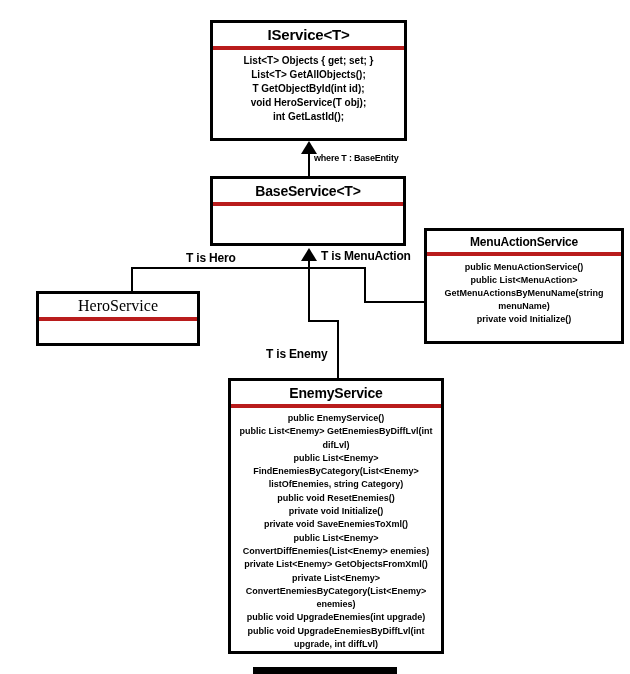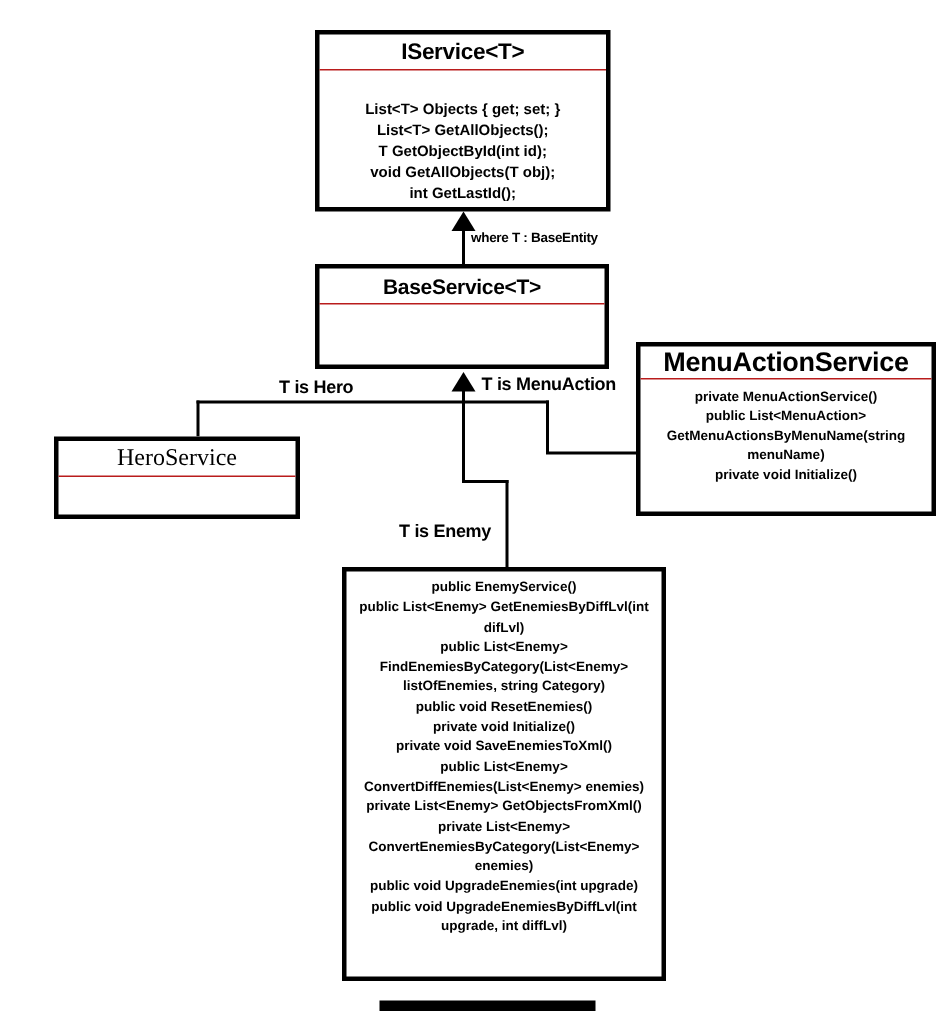--- a/index.html
+++ b/index.html
@@ -9,21 +9,21 @@
     position:relative;overflow:hidden;
   }
   .canvas{position:absolute;left:0;top:0;width:630px;height:674px;background:#fff;}
 
   
   .class-box{
     position:absolute;background:#fff;border:3px solid #000;box-sizing:border-box;
   }
   .class-title{
     display:flex;align-items:center;justify-content:center;
-    border-bottom:1px solid #b91c1c;
+    border-bottom:4px solid #b91c1c;
     font-weight:bold;color:#000;box-sizing:content-box;
     letter-spacing:-0.2px;
   }
   .serif-title{
     font-family:"Liberation Serif",serif;font-weight:normal;letter-spacing:0;
   }
   .class-members{
     text-align:center;font-weight:bold;color:#000;
   }
   .member{margin:0;}
@@ -36,50 +36,50 @@
     border-bottom:13px solid #000;
   }
   .edge-label{
     position:absolute;font-weight:bold;color:#000;font-size:12px;white-space:nowrap;
     letter-spacing:-0.2px;
   }
 
   
   #box-iservice{left:210px;top:20px;width:197px;height:121px;}
   #box-iservice .class-title{height:23px;font-size:15px;}
-  #box-iservice .class-members{font-size:10px;line-height:14px;padding:20px 2px 0 2px;}
+  #box-iservice .class-members{font-size:10px;line-height:14px;padding:4px 2px 0 2px;}
 
   #box-baseservice{left:210px;top:176px;width:196px;height:70px;}
   #box-baseservice .class-title{height:23px;font-size:14px;}
 
   #box-heroservice{left:36px;top:291px;width:164px;height:55px;}
   #box-heroservice .class-title{height:23px;font-size:16px;}
 
   #box-menuactionservice{left:424px;top:228px;width:200px;height:116px;}
-  #box-menuactionservice .class-title{height:21px;font-size:18px;}
+  #box-menuactionservice .class-title{height:21px;font-size:12px;}
   #box-menuactionservice .class-members{font-size:9px;line-height:13px;padding:5px 2px 0 2px;}
 
   #box-enemyservice{left:228px;top:378px;width:216px;height:276px;}
   #box-enemyservice .class-title{height:23px;font-size:14px;}
   #box-enemyservice .class-members{font-size:9px;line-height:13.3px;padding:4px 2px 0 2px;}
 
   #bar-bottom{position:absolute;left:253px;top:667px;width:144px;height:7px;background:#000;}
 </style>
 </head>
 <body>
 
 <div class="canvas">
 
   <div class="class-box" id="box-iservice">
     <div class="class-title">IService&lt;T&gt;</div>
     <div class="class-members">
       <div class="member">List&lt;T&gt; Objects { get; set; }</div>
       <div class="member">List&lt;T&gt; GetAllObjects();</div>
       <div class="member">T GetObjectById(int id);</div>
-      <div class="member">void GetAllObjects(T obj);</div>
+      <div class="member">void HeroService(T obj);</div>
       <div class="member">int GetLastId();</div>
     </div>
   </div>
 
   <div class="arrowhead" style="left:301px;top:141px;"></div>
   <div class="cline" style="left:308px;top:152px;width:2px;height:24px;"></div>
   <div class="edge-label" style="left:314px;top:153px;font-size:9px;">where T : BaseEntity</div>
 
   <div class="class-box" id="box-baseservice">
     <div class="class-title">BaseService&lt;T&gt;</div>
@@ -104,27 +104,28 @@
   <div class="edge-label" style="left:266px;top:347px;">T is Enemy</div>
 
   <div class="class-box" id="box-heroservice">
     <div class="class-title serif-title">HeroService</div>
     <div class="class-members"></div>
   </div>
 
   <div class="class-box" id="box-menuactionservice">
     <div class="class-title">MenuActionService</div>
     <div class="class-members">
-      <div class="member">private MenuActionService()</div>
+      <div class="member">public MenuActionService()</div>
       <div class="member">public List&lt;MenuAction&gt; GetMenuActionsByMenuName(string menuName)</div>
       <div class="member">private void Initialize()</div>
     </div>
   </div>
 
   <div class="class-box" id="box-enemyservice">
+    <div class="class-title">EnemyService</div>
     <div class="class-members">
       <div class="member">public EnemyService()</div>
       <div class="member">public List&lt;Enemy&gt; GetEnemiesByDiffLvl(int difLvl)</div>
       <div class="member">public List&lt;Enemy&gt; FindEnemiesByCategory(List&lt;Enemy&gt; listOfEnemies, string Category)</div>
       <div class="member">public void ResetEnemies()</div>
       <div class="member">private void Initialize()</div>
       <div class="member">private void SaveEnemiesToXml()</div>
       <div class="member">public List&lt;Enemy&gt; ConvertDiffEnemies(List&lt;Enemy&gt; enemies)</div>
       <div class="member">private List&lt;Enemy&gt; GetObjectsFromXml()</div>
       <div class="member">private List&lt;Enemy&gt; ConvertEnemiesByCategory(List&lt;Enemy&gt; enemies)</div>

